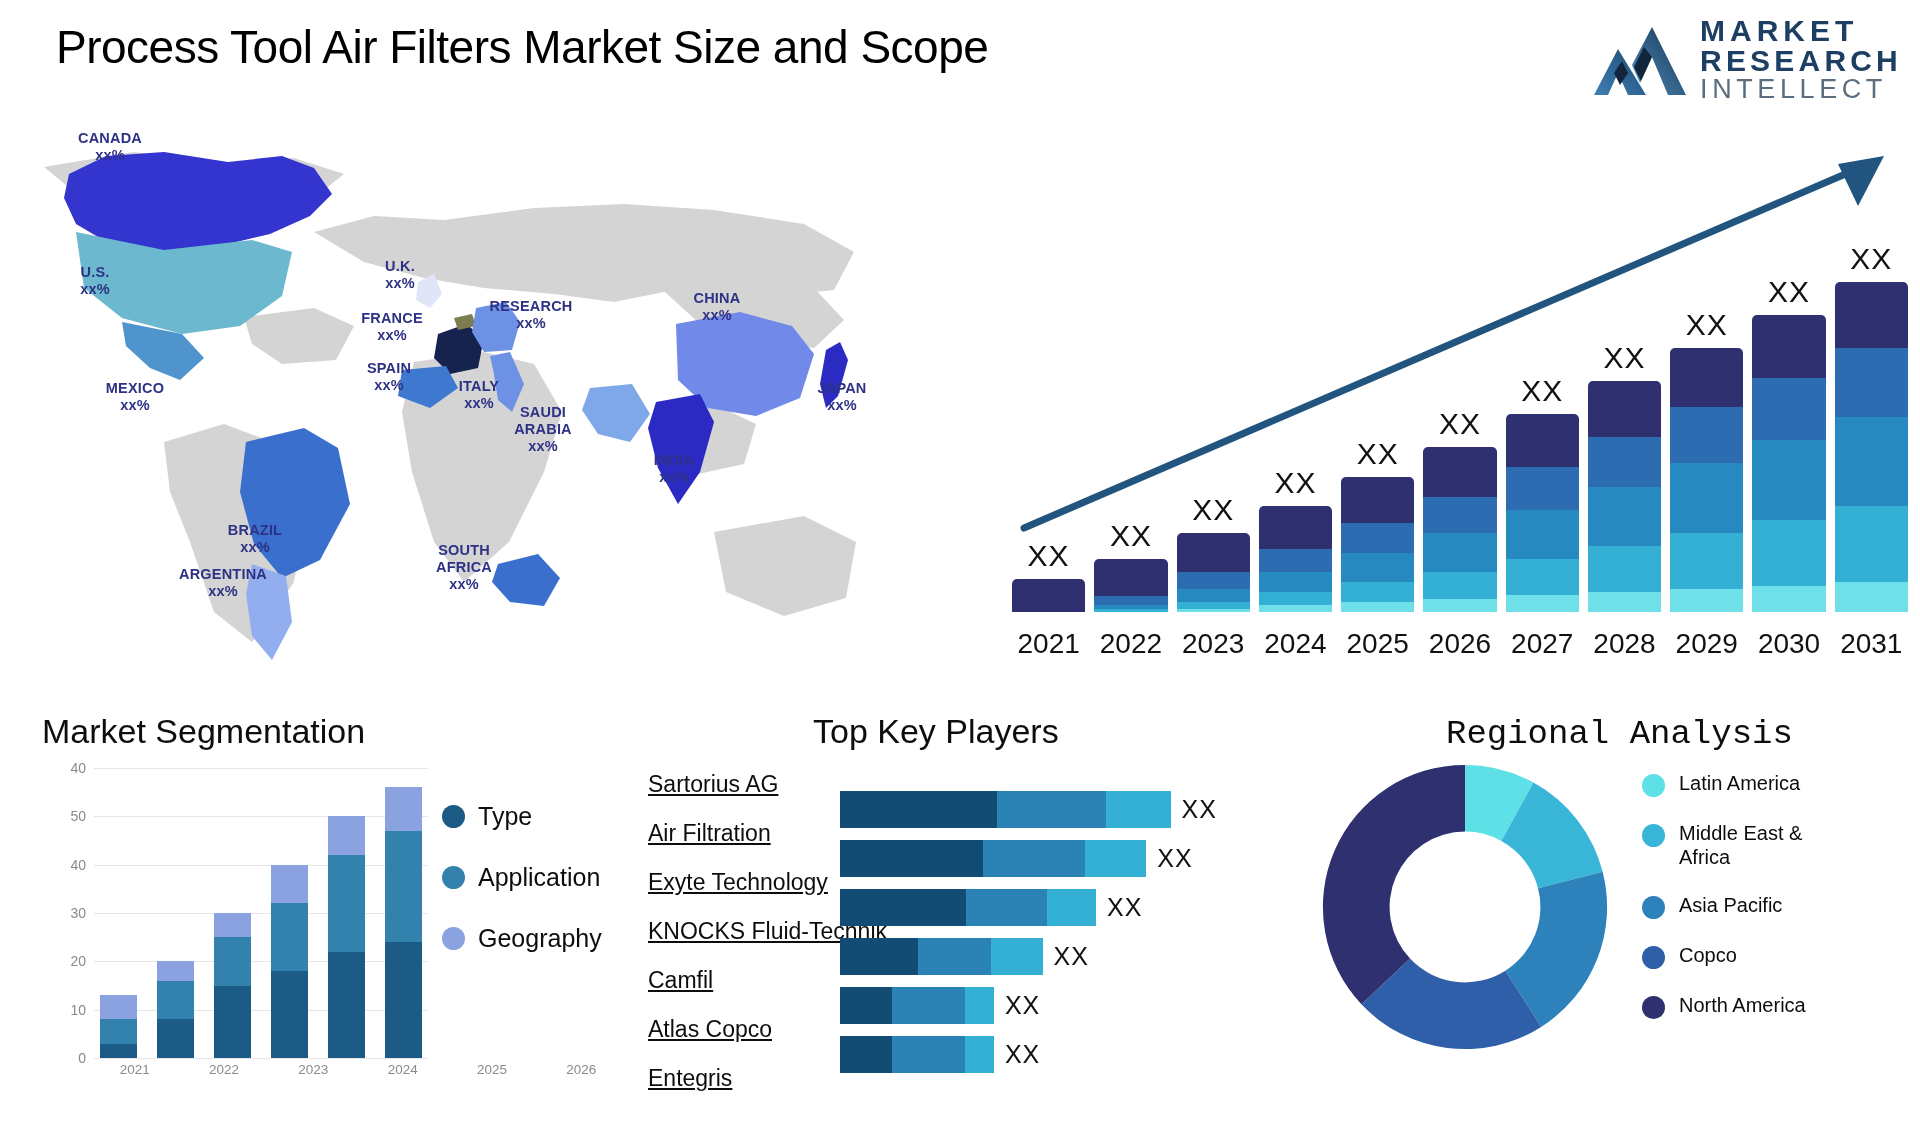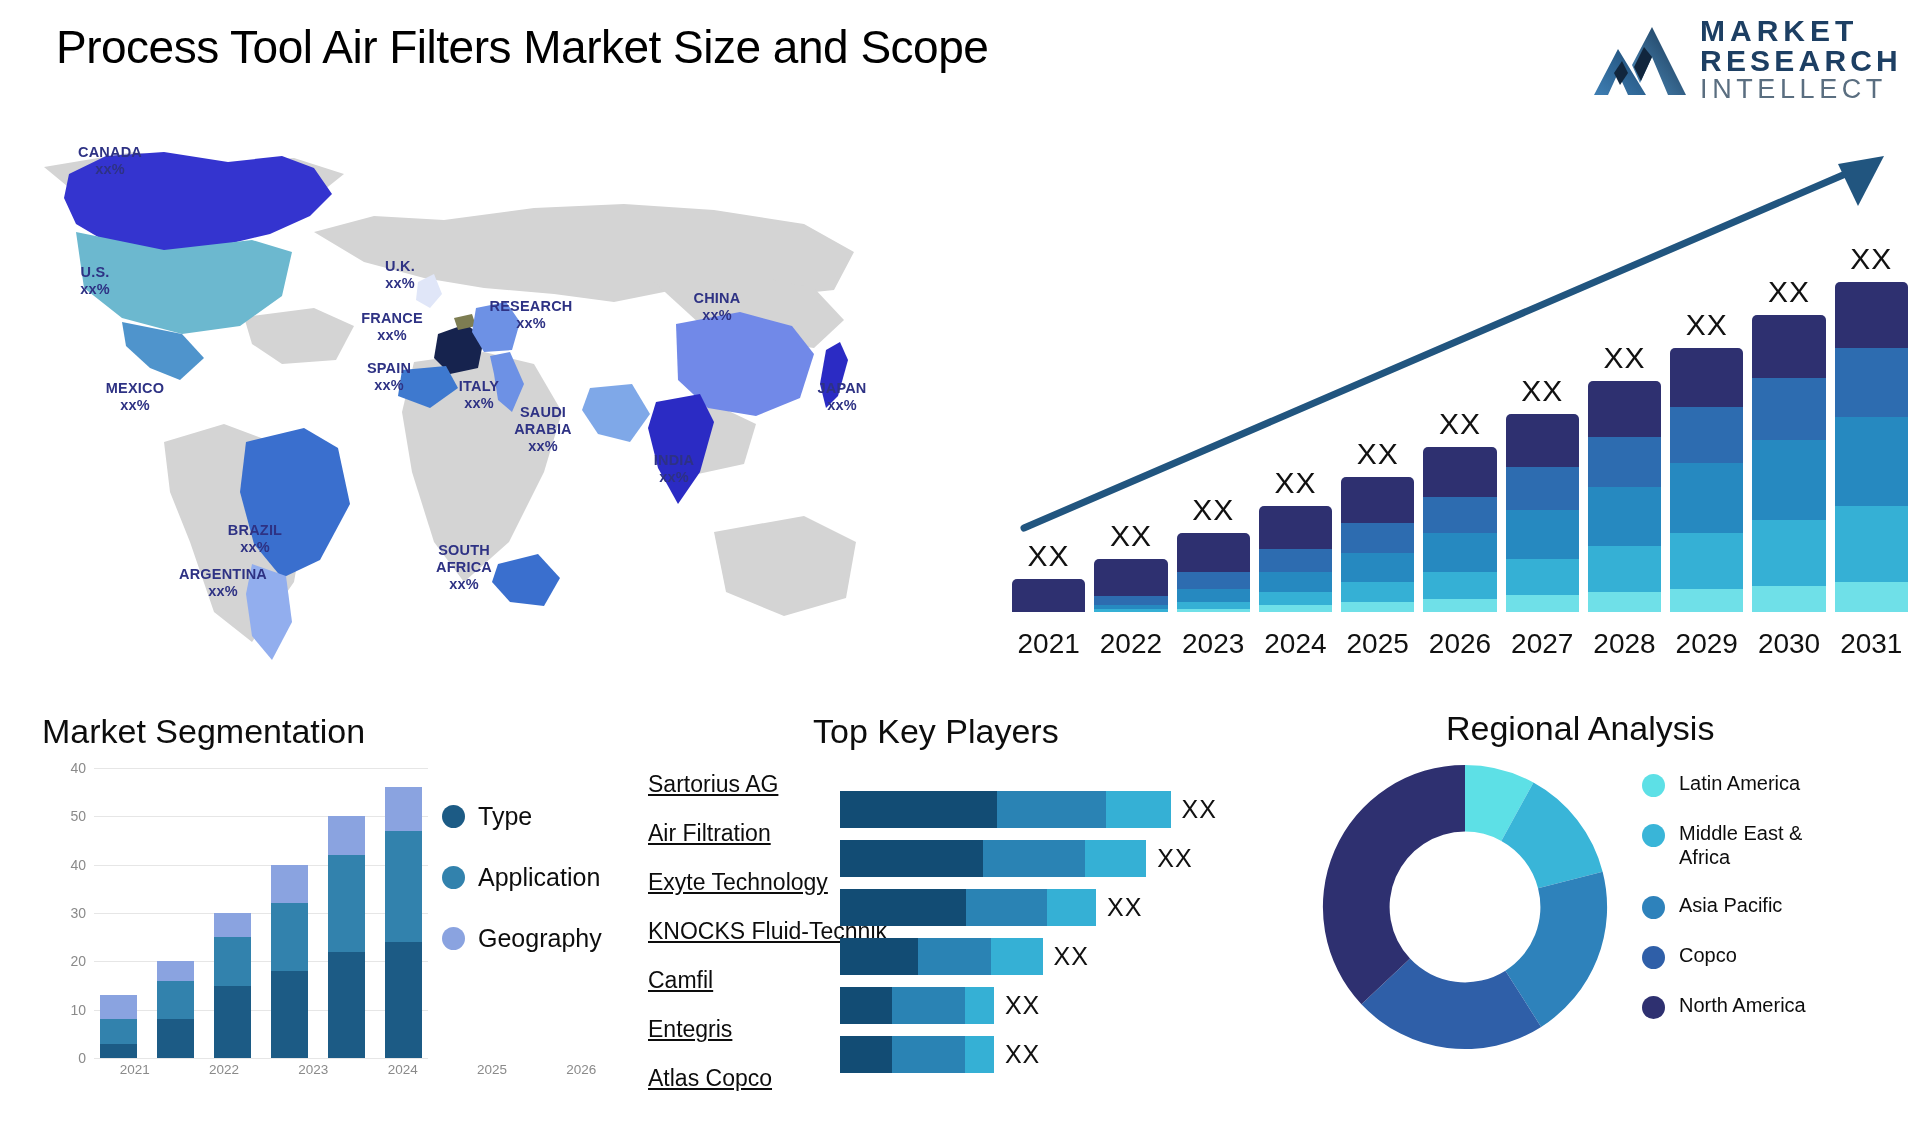--- a/index.html
+++ b/index.html
@@ -77,21 +77,21 @@
   .pname { font-size: 23px; color: #0d0d0d; height: 49px; display: flex; align-items: center;
            white-space: nowrap; text-decoration: underline; }
   .players-bars { position: absolute; left: 192px; top: 73px; width: 470px; }
   .prow { height: 49px; display: flex; align-items: center; }
   .pbar { height: 37px; display: flex; }
   .pseg { height: 100%; }
   .pval { font-size: 25px; color: #111; margin-left: 11px; letter-spacing: 1px; }
 
   
   .region { position: absolute; left: 1306px; top: 702px; width: 610px; height: 440px; }
-  .region-title { position: absolute; left: 140px; top: 7px; }
+  .region-title { position: absolute; left: 140px; top: 13px; font-family: Liberation Mono, monospace; }
   .donut { position: absolute; left: 14px; top: 60px; width: 290px; height: 290px; }
   .region-legend { position: absolute; left: 336px; top: 70px; }
   .reg-item { display: flex; align-items: flex-start; gap: 14px; margin-bottom: 25px; }
   .reg-dot { width: 23px; height: 23px; border-radius: 50%; flex: none; margin-top: 2px; }
   .reg-label { font-size: 20px; color: #0d0d0d; line-height: 1.18; white-space: pre-line; }
   .source { position: absolute; left: 1447px; top: 1092px; font-size: 23px; color: #9a9a9a; }
 </style>
 </head>
 <body>
 
@@ -165,21 +165,21 @@
 
       <path d="M484,452 L524,442 L546,466 L530,494 L496,490 L478,470 Z" fill="#3a6fce"></path>
 
       <path d="M662,212 L726,200 L778,214 L800,242 L786,286 L742,304 L694,296 L664,268 Z" fill="#7189e8"></path>
 
       <path d="M642,290 L686,282 L700,310 L686,360 L664,392 L644,356 L634,316 Z" fill="#2b2bc4"></path>
 
       <path d="M812,238 L826,230 L834,248 L824,284 L812,296 L806,272 Z" fill="#2b2bc4"></path>
     </svg>
 
-    <div class="map-label" style="left:48px;  top:32px;  width:96px;">CANADA
+    <div class="map-label" style="left:48px;  top:18px;  width:96px;">CANADA
 xx%</div>
     <div class="map-label" style="left:40px;  top:152px; width:82px;">U.S.
 xx%</div>
     <div class="map-label" style="left:74px;  top:268px; width:94px;">MEXICO
 xx%</div>
     <div class="map-label" style="left:194px; top:410px; width:94px;">BRAZIL
 xx%</div>
     <div class="map-label" style="left:150px; top:454px; width:118px;">ARGENTINA
 xx%</div>
     <div class="map-label" style="left:350px; top:146px; width:72px;">U.K.
@@ -412,22 +412,22 @@
   </div>
 
   <div class="players">
     <div class="sec-title players-title">Top Key Players</div>
     <div class="players-names">
         <div class="pname">Sartorius AG</div>
         <div class="pname">Air Filtration</div>
         <div class="pname">Exyte Technology</div>
         <div class="pname">KNOCKS Fluid-Technik</div>
         <div class="pname">Camfil</div>
+        <div class="pname">Atlas Copco</div>
         <div class="pname">Entegris</div>
-        <div class="pname">Atlas Copco</div>
       </div>
     <div class="players-bars">
         <div class="prow">
           <div class="pbar" style="width: 330.556px;">
             <div class="pseg" style="background: rgb(18, 76, 116); width: 47.549%;"></div>
             <div class="pseg" style="background: rgb(42, 131, 180); width: 32.8431%;"></div>
             <div class="pseg" style="background: rgb(53, 176, 213); width: 19.6078%;"></div>
           </div>
           <span class="pval">XX</span>
         </div>

